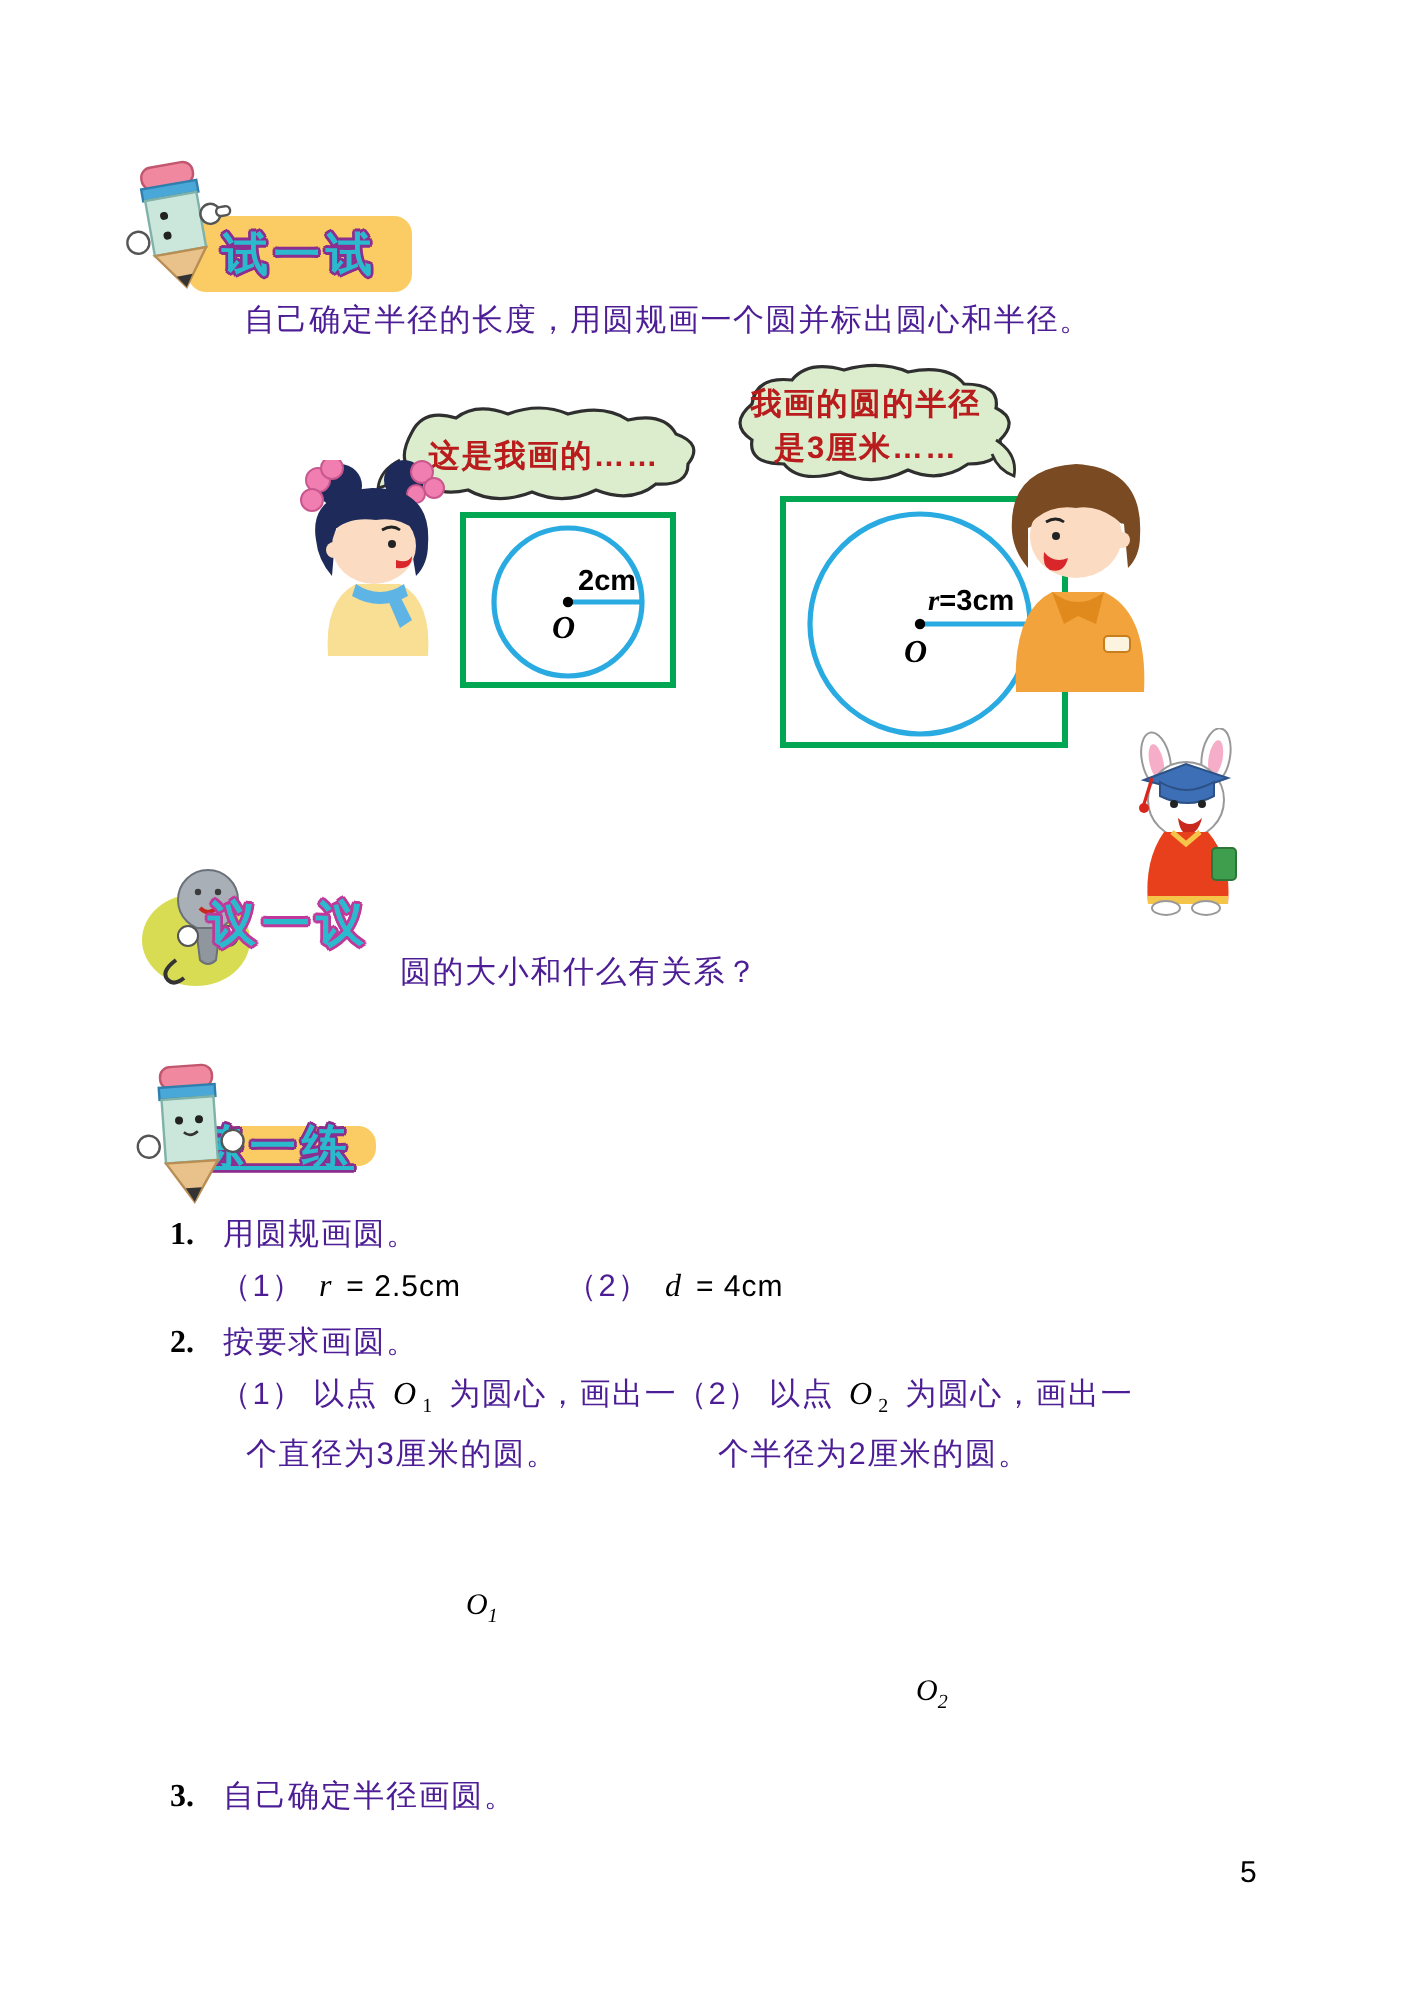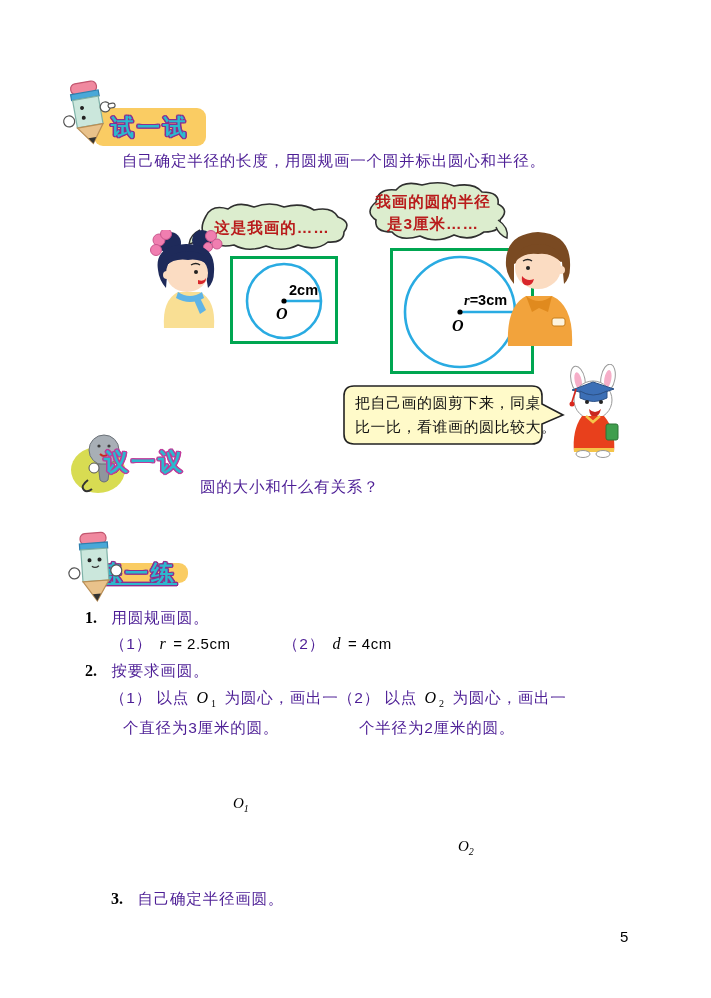--- a/index.html
+++ b/index.html
@@ -126,27 +126,20 @@
       <circle cx="67" cy="48" r="4" fill="#FBDCC2"></circle>
       <circle cx="34" cy="46" r="2" fill="#222"></circle>
       <path d="M29 39 q5 -3 9 0" stroke="#222" stroke-width="1.4" fill="none"></path>
       <path d="M28 54 q5 6 12 3 q-2 8 -9 6 q-4 -2 -3 -9 Z" fill="#D8262B"></path>
       <path d="M14 124 Q12 84 32 74 L58 74 Q80 84 78 124 Z" fill="#F2A33C"></path>
       <path d="M32 74 Q45 84 58 74 L54 90 L45 86 L38 90 Z" fill="#E08A1E"></path>
       <rect x="58" y="96" width="13" height="8" rx="2" fill="#FDF4E0" stroke="#C87F1B"></rect>
     </svg>
   </div>
 
-  <div class="abs" style="left:342px;top:384px;width:224px;height:64px;">
-    <svg viewBox="0 0 224 64" width="224" height="64" style="position:absolute;left:0;top:0;">
-      <path d="M12 2 H 190 Q 200 2 200 12 V 20 L 221 31 L 200 40 V 50 Q 200 60 190 60 H 12 Q 2 60 2 50 V 12 Q 2 2 12 2 Z" fill="#FFFAC9" stroke="#222" stroke-width="1.6"></path>
-    </svg>
-    <div class="abs note-text" style="left:13px;top:8px;">把自己画的圆剪下来，同桌</div>
-    <div class="abs note-text" style="left:13px;top:32px;">比一比，看谁画的圆比较大。</div>
-  </div>
 
   <div class="abs" style="left:556px;top:364px;width:74px;height:94px;">
     <svg viewBox="0 0 74 94" width="74" height="94">
       <ellipse cx="22" cy="16" rx="7" ry="14" fill="#fff" stroke="#999" transform="rotate(-12 22 16)"></ellipse>
       <ellipse cx="22" cy="17" rx="3.5" ry="9" fill="#F6AEC8" transform="rotate(-12 22 16)"></ellipse>
       <ellipse cx="52" cy="14" rx="7" ry="14" fill="#fff" stroke="#999" transform="rotate(10 52 14)"></ellipse>
       <ellipse cx="52" cy="15" rx="3.5" ry="9" fill="#F6AEC8" transform="rotate(10 52 14)"></ellipse>
       <circle cx="37" cy="36" r="19" fill="#fff" stroke="#999"></circle>
       <path d="M16 26 L37 18 L58 25 L38 32 Z" fill="#3C6FB6" stroke="#2C5186"></path>
       <path d="M24 27 q13 8 27 0 l0 7 q-13 7 -27 0 Z" fill="#3C6FB6" stroke="#2C5186"></path>
@@ -212,21 +205,21 @@
     <span class="math-rest">= 2.5cm</span>
   </div>
   <div class="abs row" style="left:283px;top:634px;">
     <span class="cjk">（2）</span>
     <span class="math-var">d</span>
     <span class="math-rest">= 4cm</span>
   </div>
 
   <div class="abs row" style="left:85px;top:662px;">
     <span class="ex-num">2.</span>
-    <span class="cjk" style="margin-left:10px;font-family:Liberation Mono, monospace;">按要求画圆。</span>
+    <span class="cjk" style="margin-left:10px;">按要求画圆。</span>
   </div>
   <div class="abs row" style="left:110px;top:688px;">
     <span class="cjk">（1）</span>
     <span class="cjk">以点</span>
     <span class="math-var">O</span><span class="sub">1</span>
     <span class="cjk" style="margin-left:4px;">为圆心，画出一</span>
   </div>
   <div class="abs cjk" style="left:123px;top:718px;">个直径为3厘米的圆。</div>
   <div class="abs row" style="left:338px;top:688px;">
     <span class="cjk">（2）</span>
@@ -238,20 +231,20 @@
 
   <div class="abs pt" style="left:233px;top:795px;">
     <span>O</span><span class="sub">1</span>
     
   </div>
   <div class="abs pt" style="left:458px;top:819px;">
     <span>O</span><span class="sub">2</span>
     
   </div>
 
-  <div class="abs row" style="left:85px;top:889px;margin-left:26px;">
+  <div class="abs row" style="left:85px;top:889px;">
     <span class="ex-num">3.</span>
     <span class="cjk" style="margin-left:10px;">自己确定半径画圆。</span>
   </div>
 
   <div class="abs" style="left:620px;top:928px;font-size:15px;">5</div>
 
 </div>
 
 </body></html>

